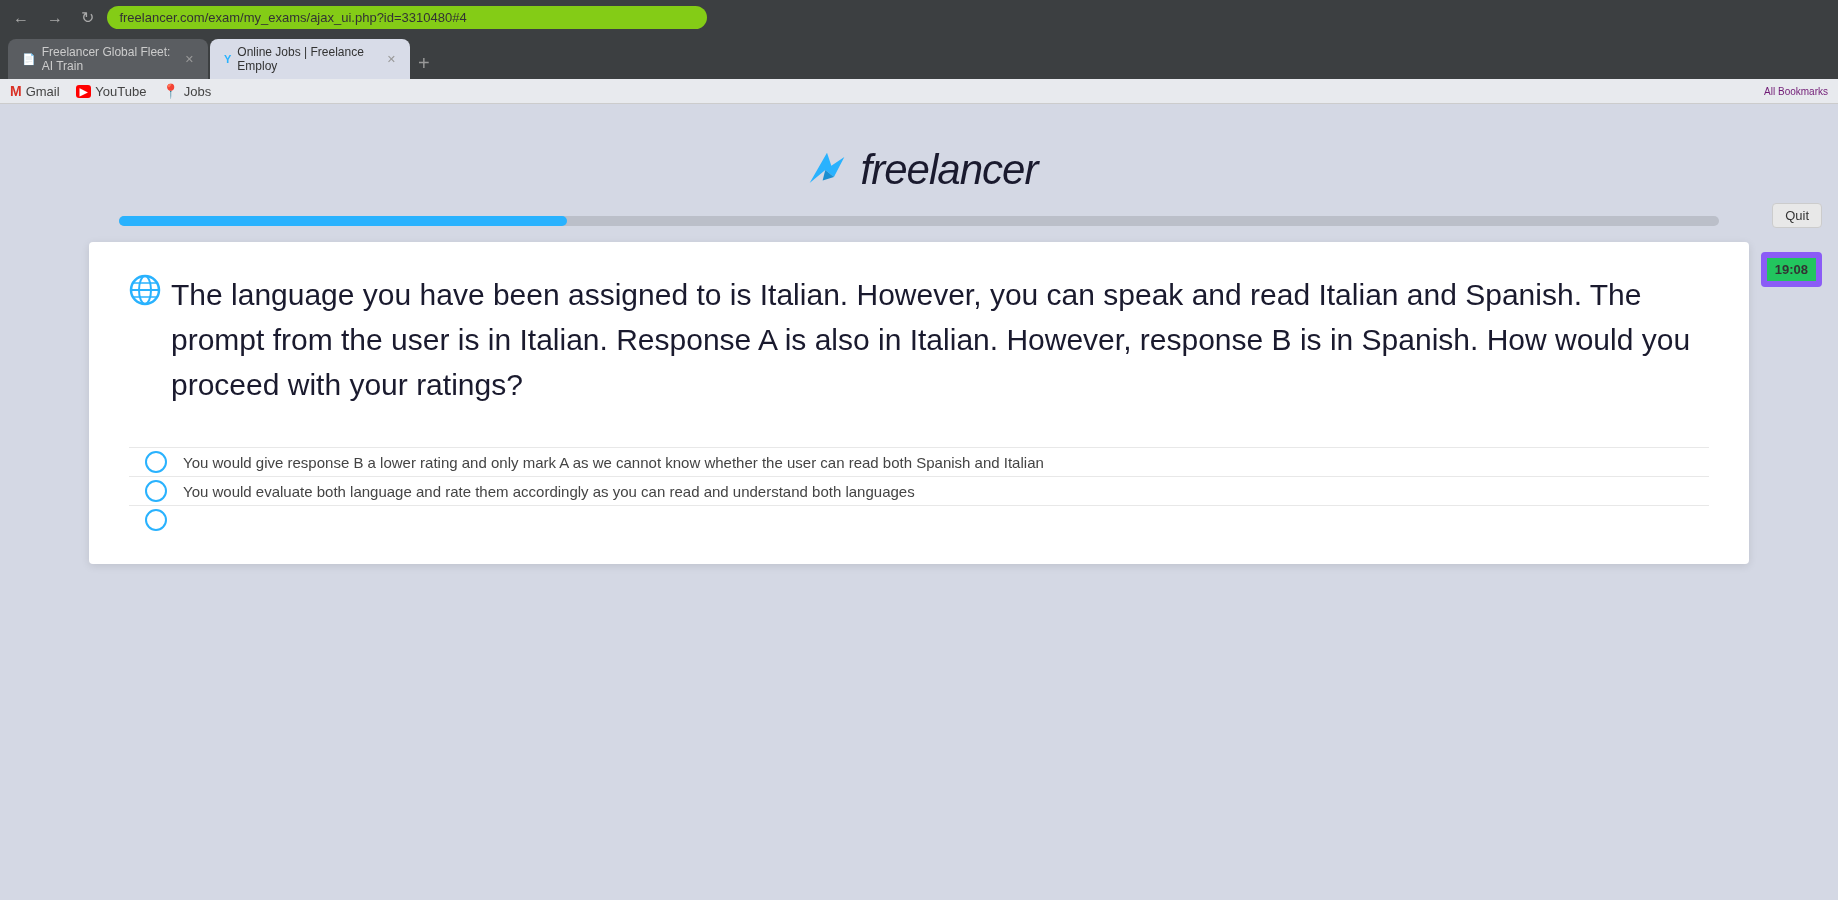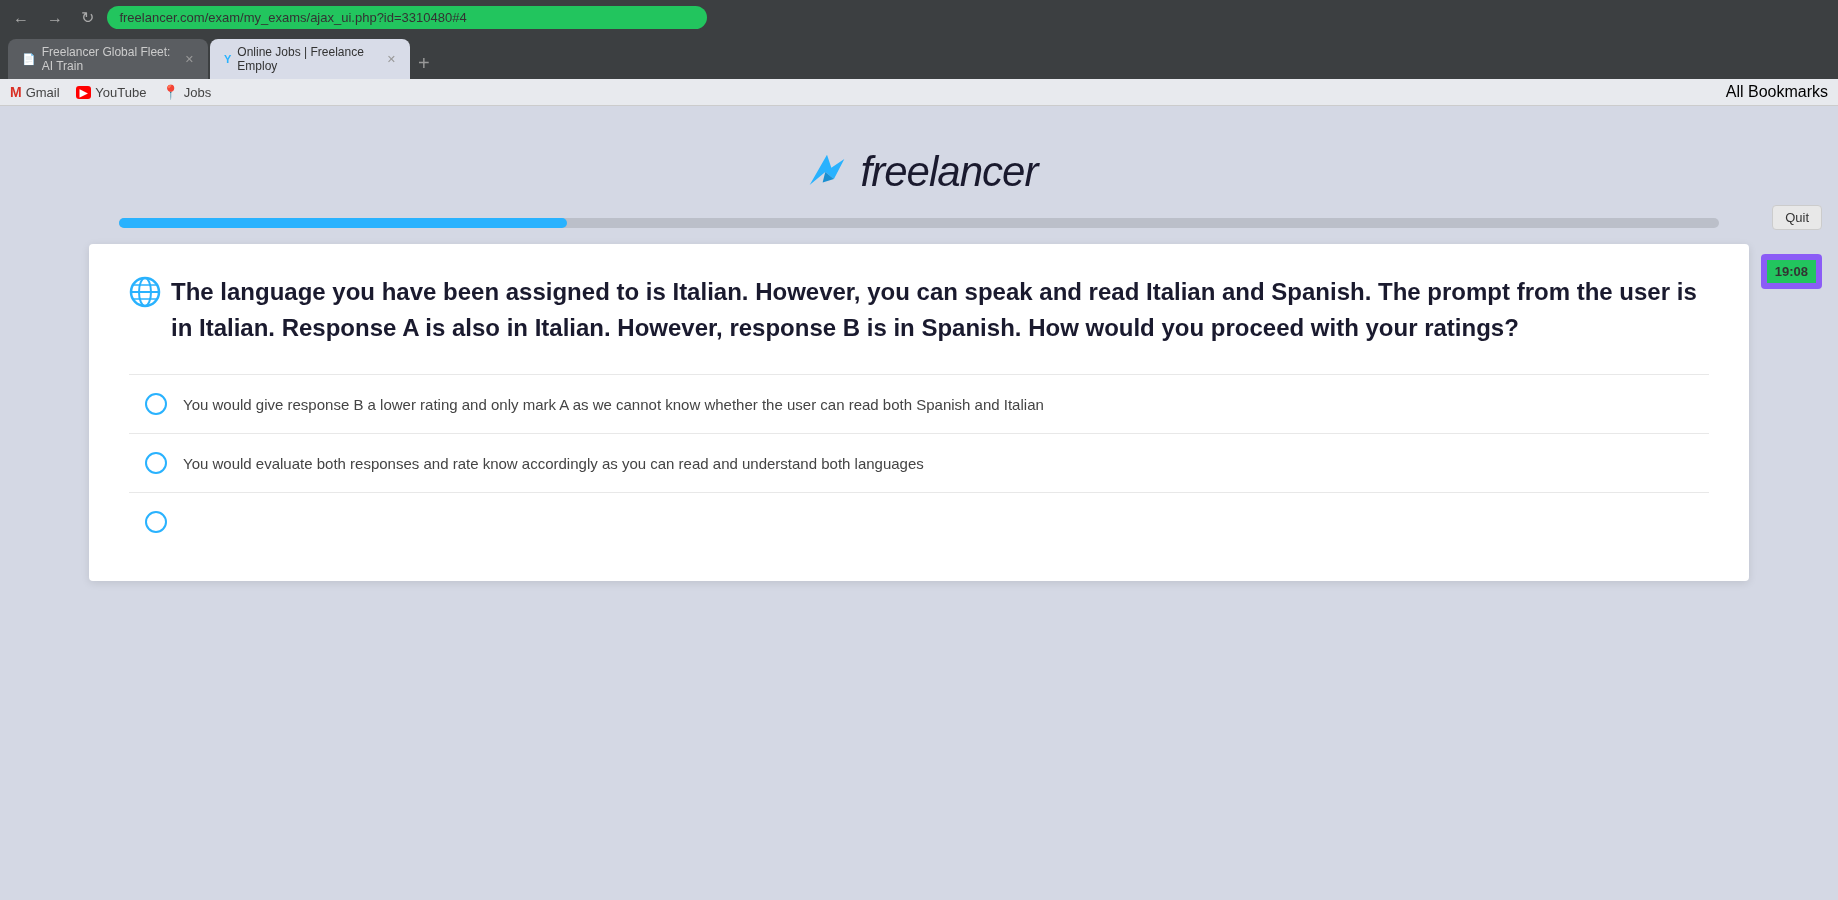--- a/index.html
+++ b/index.html
@@ -25,21 +25,21 @@
     }
 
     .nav-btn {
       color: #aaa;
       font-size: 16px;
       cursor: pointer;
       padding: 2px 5px;
     }
 
     .address-bar {
-      background: #22c55e;
+      background: #84cc16;
       border-radius: 12px;
       padding: 4px 12px;
       font-size: 13px;
       color: #333;
       flex: 1;
       max-width: 600px;
     }
 
     .tabs-row {
       display: flex;
@@ -111,22 +111,22 @@
       font-weight: bold;
     }
 
     .maps-pin {
       color: #e8710a;
       font-size: 14px;
     }
 
     .all-bookmarks {
       margin-left: auto;
-      color: #000000;
-      font-size: 16px;
+      color: #701a75;
+      font-size: 10px;
     }
 
     
     .page-content {
       background: #d4d8e4;
       min-height: calc(900px - 100px);
       display: flex;
       flex-direction: column;
       align-items: center;
       padding: 20px;
@@ -203,25 +203,25 @@
     .question-card {
       background: white;
       border-radius: 4px;
       padding: 30px 40px;
       width: 100%;
       max-width: 1660px;
       box-shadow: 0 2px 8px rgba(0,0,0,0.1);
     }
 
     .question-text {
-      font-size: 24px;
-      font-weight: bold;
+      font-size: 30px;
+      font-weight: normal;
       color: #1a1a2e;
       line-height: 1.5;
-      margin-bottom: 28px;
+      margin-bottom: 40px;
       display: flex;
       align-items: flex-start;
       gap: 10px;
     }
 
     .question-icon {
       font-size: 28px;
       color: #29b2fe;
       flex-shrink: 0;
       margin-top: 2px;
@@ -230,21 +230,21 @@
     .options-list {
       display: flex;
       flex-direction: column;
       gap: 0;
     }
 
     .option-item {
       display: flex;
       align-items: center;
       gap: 16px;
-      padding: 18px 16px;
+      padding: 3px 16px;
       border-top: 1px solid #e8e8e8;
       cursor: pointer;
     }
 
     .option-radio {
       width: 22px;
       height: 22px;
       border: 2px solid #29b2fe;
       border-radius: 50%;
       flex-shrink: 0;
@@ -347,21 +347,21 @@
 
     <div class="options-list">
 
       <div class="option-item">
         <div class="option-radio"></div>
         <span class="option-label">You would give response B a lower rating and only mark A as we cannot know whether the user can read both Spanish and Italian</span>
       </div>
 
       <div class="option-item">
         <div class="option-radio"></div>
-        <span class="option-label">You would evaluate both responses and rate know accordingly as you can read and understand both languages</span>
+        <span class="option-label">You would evaluate both language and rate them accordingly as you can read and understand both languages</span>
       </div>
 
       <div class="option-item">
         <div class="option-radio"></div>
       </div>
 
     </div>
   </div>
 
 </div>

